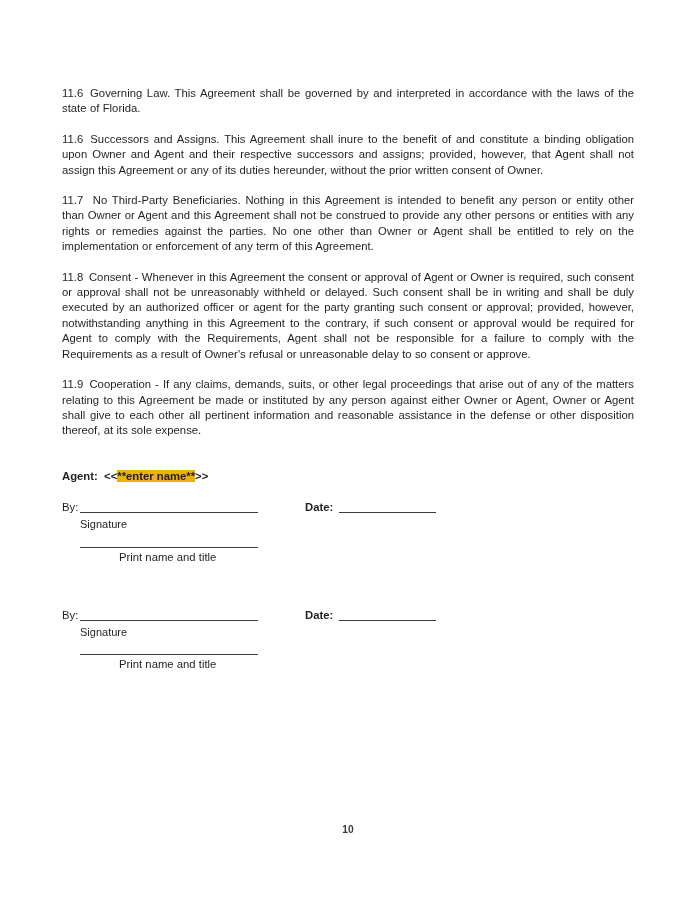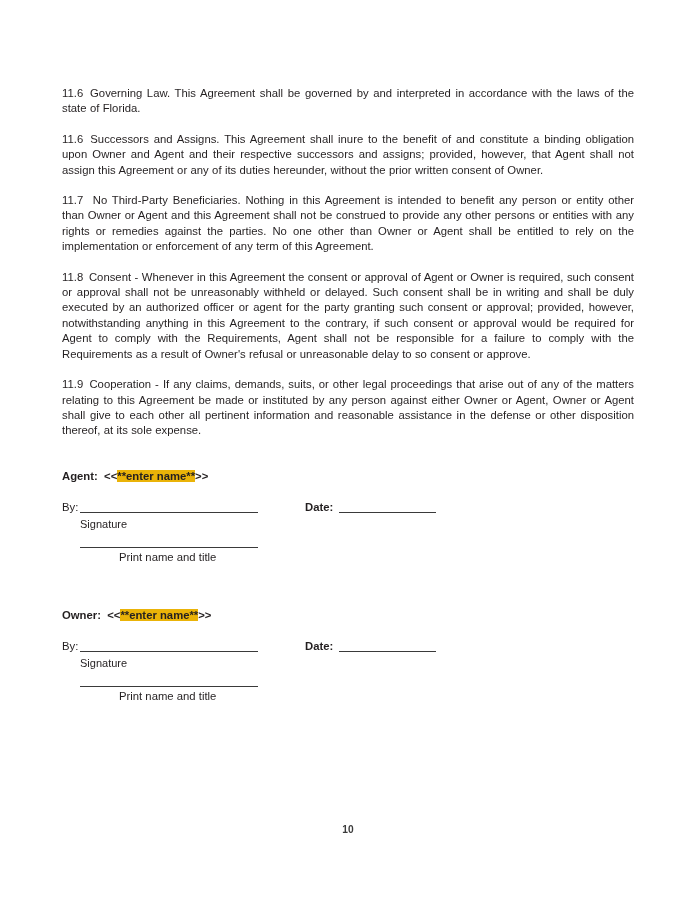--- a/index.html
+++ b/index.html
@@ -171,21 +171,20 @@
 
     <div class="cap">Signature</div>
 
     <div class="rule-print"></div>
     <div class="cap2">Print name and title</div>
 
   </div>
 
   <div class="sig-block owner">
 
-    <div class="party-line"><span>Owner:  &lt;&lt;</span><span class="hl">**enter name**</span><span>&gt;&gt;</span></div>
 
     <div class="row-by">
       <span class="lbl-by">By: </span>
       <span class="rule-sig"></span>
       <span class="lbl-date">Date: </span>
       <span class="rule-date"></span>
     </div>
 
     <div class="cap">Signature</div>
 

